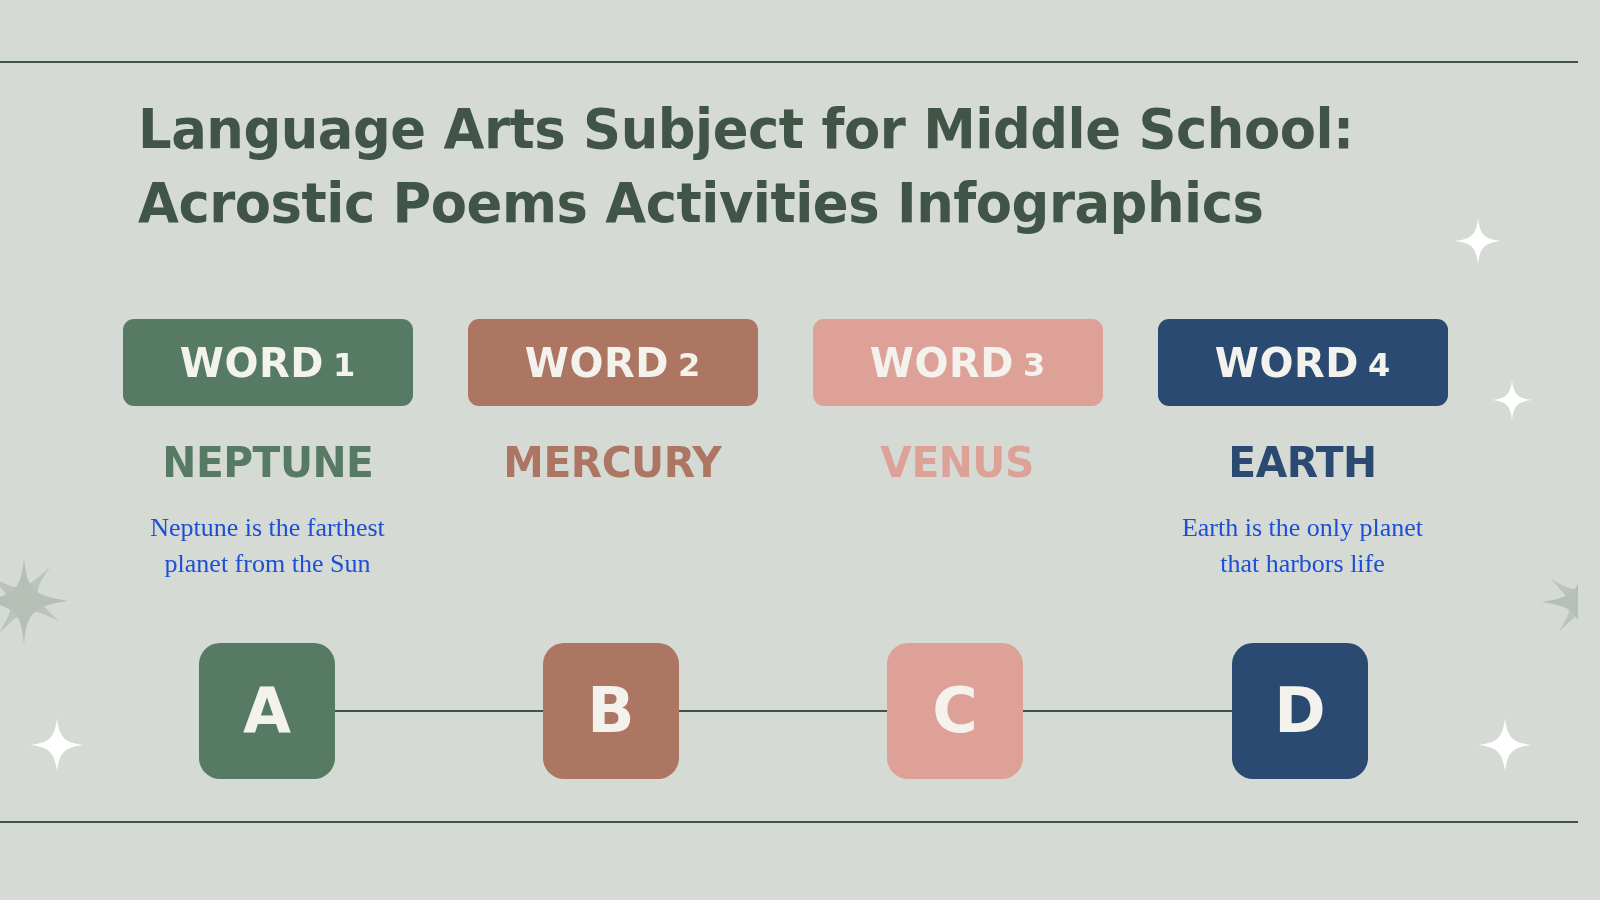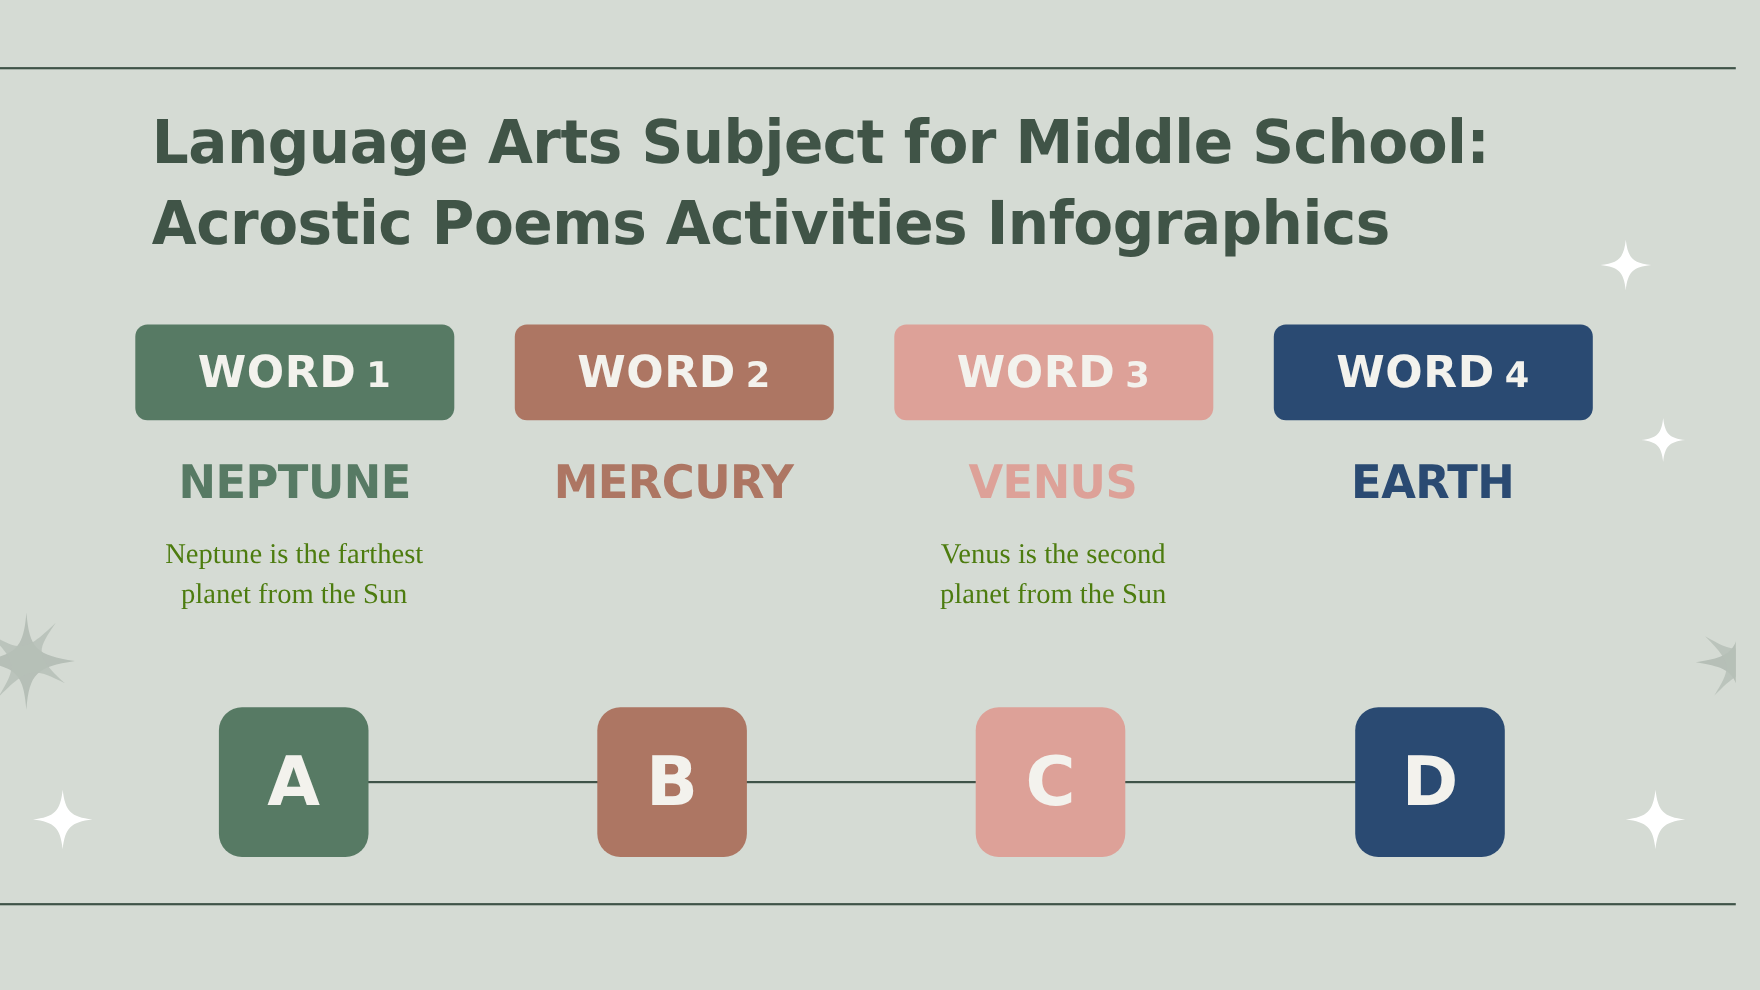--- a/index.html
+++ b/index.html
@@ -62,20 +62,21 @@
     left: 0;
     top: 295px;
     width: 1600px;
     display: flex;
   }
   .col {
     width: 345px;
     display: flex;
     flex-direction: column;
     align-items: center;
+    margin-top: 24px;
   }
   .col:nth-child(1) { margin-left: 95px; }
 
   
   .pill {
     width: 290px;
     height: 87px;
     border-radius: 11px;
     display: flex;
     align-items: center;
@@ -113,21 +114,21 @@
     transform: scaleX(0.97);
   }
 
   
   .desc {
     margin-top: 26px;
     width: 250px;
     font-family: "Liberation Serif", serif;
     font-size: 26px;
     line-height: 1.38;
-    color: #4d7c0f;
+    color: #1d4ed8;
     text-align: center;
   }
 
   
   .letter-row {
     position: absolute;
     left: 0;
     top: 643px;
     width: 1600px;
     height: 136px;
@@ -223,29 +224,29 @@
       </div>
       <div class="planet" style="color:#ad7663;">MERCURY</div>
     </div>
 
     <div class="col">
       <div class="pill" style="background:#dda198;">
         <span class="pill-label">WORD</span>
         <span class="pill-num">3</span>
       </div>
       <div class="planet" style="color:#dda198;">VENUS</div>
-      <div class="desc">Venus is the second planet from the Sun</div>
     </div>
 
     <div class="col">
       <div class="pill" style="background:#2a4a72;">
         <span class="pill-label">WORD</span>
         <span class="pill-num">4</span>
       </div>
       <div class="planet" style="color:#2a4a72;">EARTH</div>
+      <div class="desc">Earth is the only planet that harbors life</div>
     </div>
 
   </div>
 
   <div class="letter-row">
     <div class="connector"></div>
 
     <div class="lsquare ls-0" style="background:#577a64;">
       <span class="lsquare-text">A</span>
     </div>

